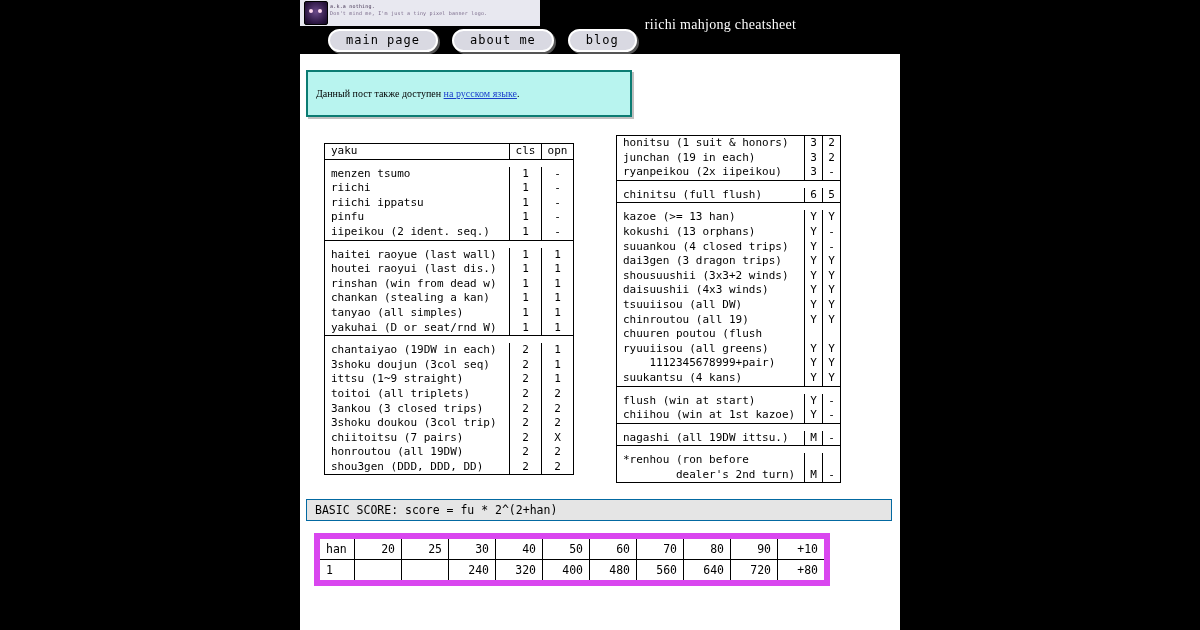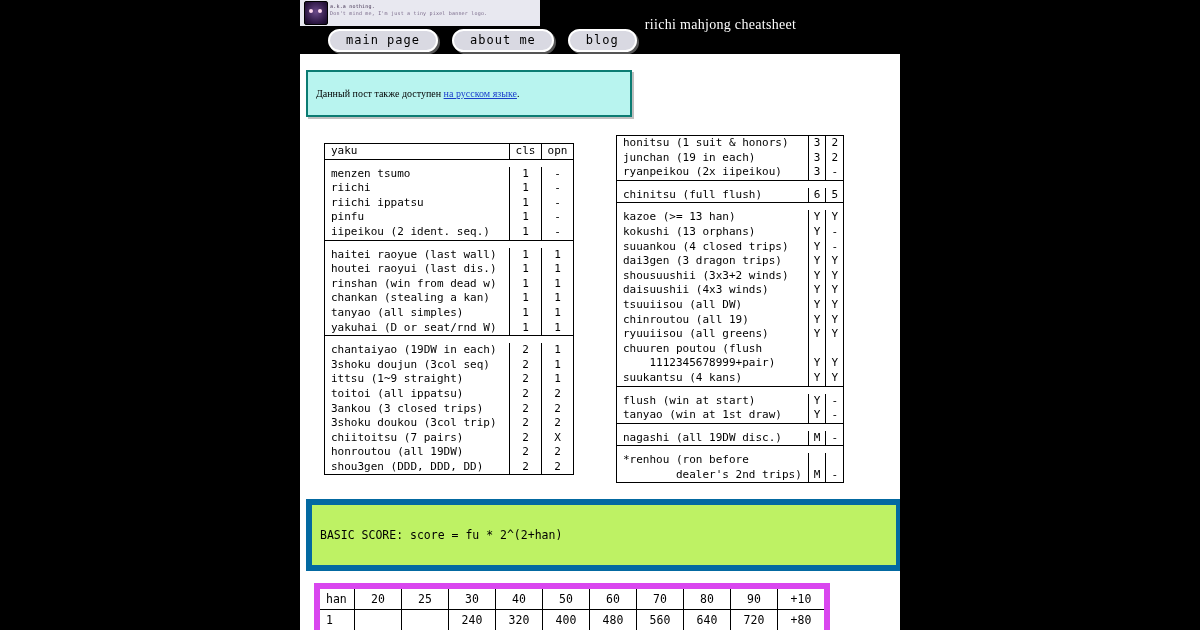--- a/index.html
+++ b/index.html
@@ -157,41 +157,41 @@
     border-bottom: 1px solid #000;
   }
   .tbl-left { width: 250px; }
   .tbl-right { margin-left: 26px; width: 225px; }
   .pad-top td { padding-top: 5px; }
   .pad-bot td { padding-bottom: 5px; }
   
   .score-box {
     margin: 16px 0 0 6px;
     width: 568px;
-    border: 6px solid #0369a1;
+    border: 1px solid #0369a1;
     font-family: "DejaVu Sans Mono", monospace;
     font-size: 11.5px;
-    padding: 23px 8px;
-    background: #bef264;
+    padding: 3px 8px;
+    background: #e5e5e5;
   }
   
   .fu-wrap {
     margin: 12px 0 0 14px;
   }
   table.fu {
     border-collapse: collapse;
     border: 6px solid #d946ef;
     font-family: "DejaVu Sans Mono", monospace;
     font-size: 11.5px;
     background: #fff;
   }
   table.fu td {
     border: 1px solid #000;
     padding: 3px 6px;
-    text-align: center;
+    text-align: right;
     min-width: 34px;
     white-space: pre;
   }
   table.fu td.lbl { text-align: left; min-width: 22px; }
 </style>
 </head>
 <body>
 
 <div class="page">
 
@@ -305,21 +305,21 @@
               <td>3shoku doujun (3col seq)</td>
               <td class="c">2</td>
               <td class="c">1</td>
             </tr>
         <tr>
               <td>ittsu (1~9 straight)</td>
               <td class="c">2</td>
               <td class="c">1</td>
             </tr>
         <tr>
-              <td>toitoi (all ippatsu)</td>
+              <td>toitoi (all triplets)</td>
               <td class="c">2</td>
               <td class="c">2</td>
             </tr>
         <tr>
               <td>3ankou (3 closed trips)</td>
               <td class="c">2</td>
               <td class="c">2</td>
             </tr>
         <tr>
               <td>3shoku doukou (3col trip)</td>
@@ -410,76 +410,76 @@
               <td>tsuuiisou (all DW)</td>
               <td class="c">Y</td>
               <td class="c">Y</td>
             </tr>
         <tr>
               <td>chinroutou (all 19)</td>
               <td class="c">Y</td>
               <td class="c">Y</td>
             </tr>
         <tr>
-              <td>ryuuiisou (all greens)</td>
-              <td class="c">Y</td>
-              <td class="c">Y</td>
-            </tr>
-        <tr>
               <td>chuuren poutou (flush</td>
               <td class="c"></td>
               <td class="c"></td>
             </tr>
         <tr>
+              <td>ryuuiisou (all greens)</td>
+              <td class="c">Y</td>
+              <td class="c">Y</td>
+            </tr>
+        <tr>
               <td>    1112345678999+pair)</td>
               <td class="c">Y</td>
               <td class="c">Y</td>
             </tr>
         <tr>
               <td>suukantsu (4 kans)</td>
               <td class="c">Y</td>
               <td class="c">Y</td>
             </tr>
 
         <tr class="sep">
               <td colspan="3"></td>
             </tr>
 
         <tr>
               <td>flush (win at start)</td>
               <td class="c">Y</td>
               <td class="c">-</td>
             </tr>
         <tr>
-              <td>tanyao (win at 1st draw)</td>
-              <td class="c">Y</td>
-              <td class="c">-</td>
-            </tr>
-
-        <tr class="sep">
-              <td colspan="3"></td>
-            </tr>
-
-        <tr>
-              <td>nagashi (all 19DW disc.)</td>
+              <td>chiihou (win at 1st kazoe)</td>
+              <td class="c">Y</td>
+              <td class="c">-</td>
+            </tr>
+
+        <tr class="sep">
+              <td colspan="3"></td>
+            </tr>
+
+        <tr>
+              <td>nagashi (all 19DW ittsu.)</td>
               <td class="c">M</td>
               <td class="c">-</td>
             </tr>
 
         <tr class="sep">
               <td colspan="3"></td>
             </tr>
 
         <tr>
               <td>*renhou (ron before</td>
               <td class="c"></td>
               <td class="c"></td>
             </tr>
         <tr class="pad-bot">
-              <td>        dealer's 2nd trips)</td>
+              <td>        dealer's 2nd turn)</td>
               <td class="c">M</td>
               <td class="c">-</td>
             </tr>
       </tbody>
         </table>
     </div>
 
     <div class="score-box">BASIC SCORE: score = fu * 2^(2+han)</div>
 
     <div class="fu-wrap">

